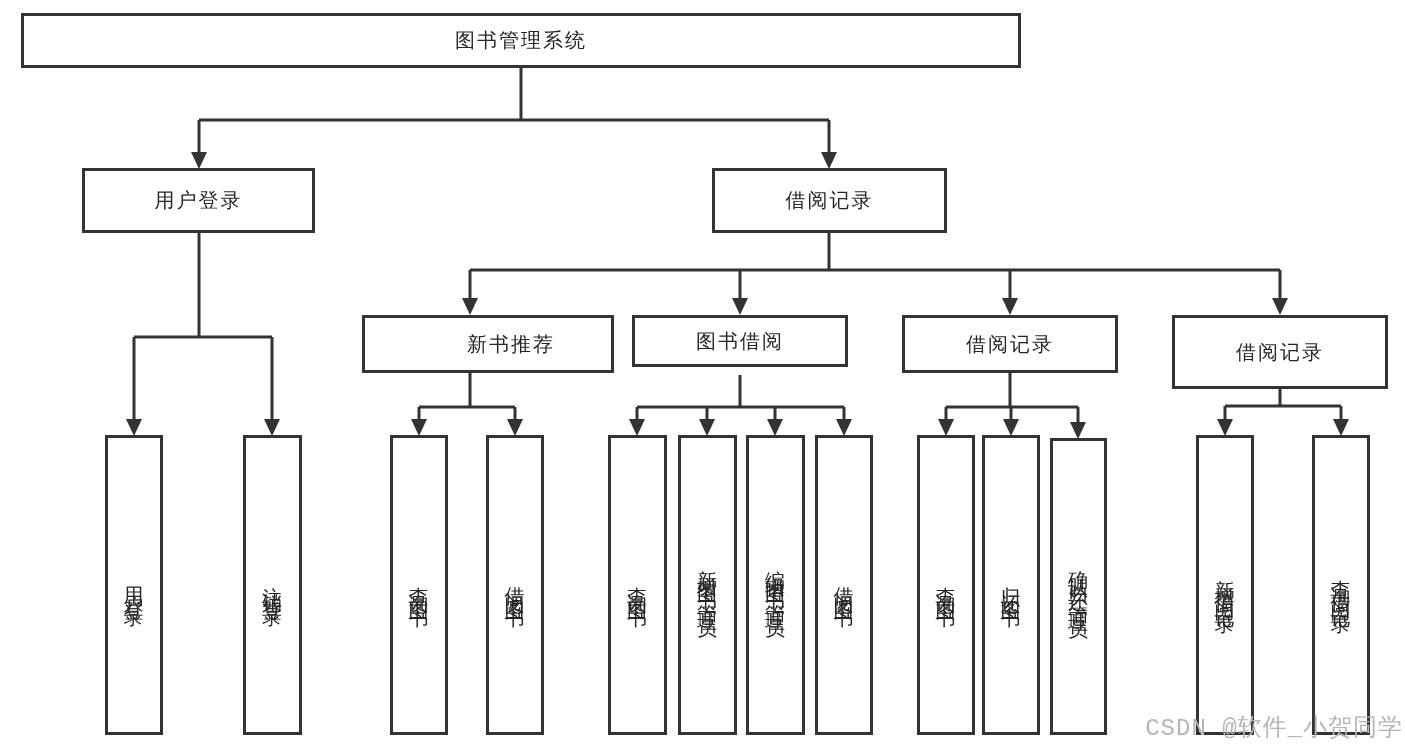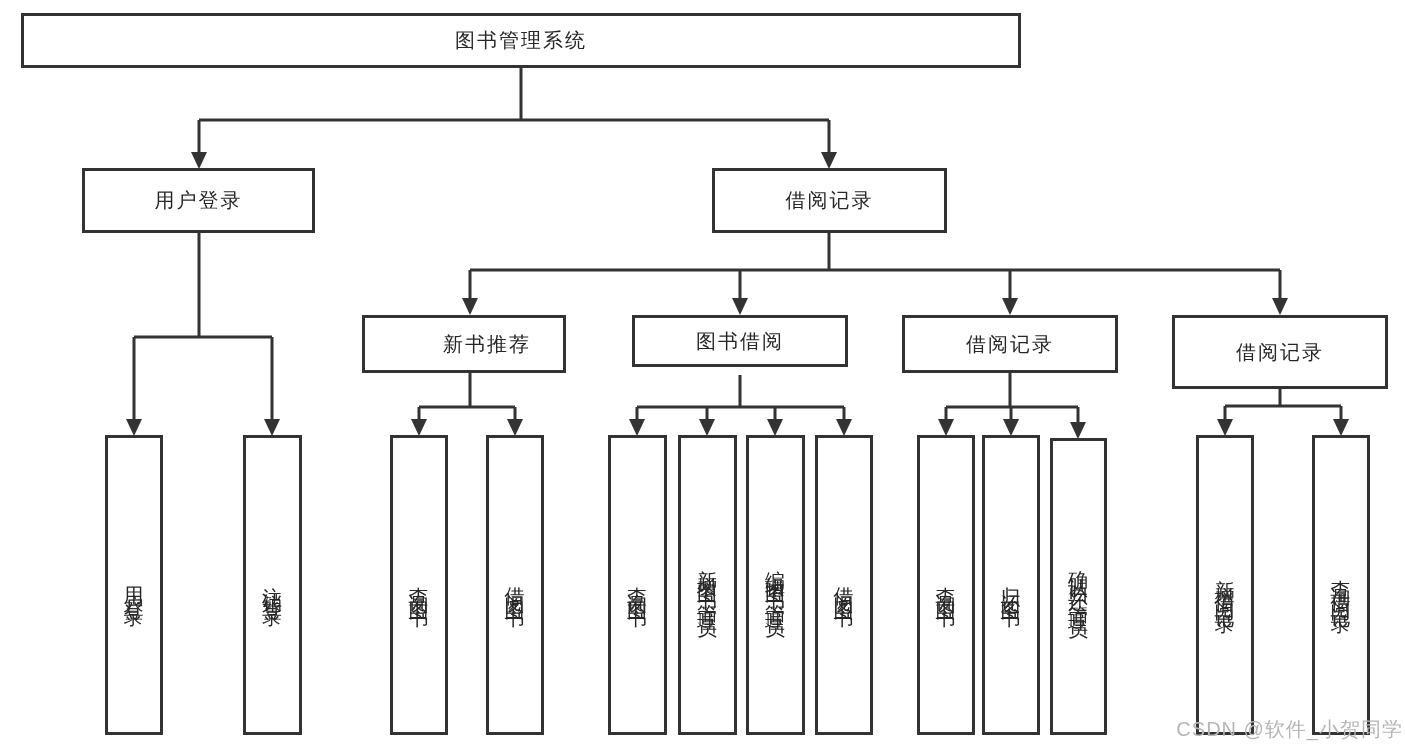--- a/index.html
+++ b/index.html
@@ -42,25 +42,26 @@
     writing-mode: vertical-rl;
     text-orientation: mixed;
     letter-spacing: 7px;
     line-height: 1;
     white-space: nowrap;
   }
   .watermark {
     position: absolute;
     right: 2px;
     bottom: 4px;
-    font-size: 20px;
+    font-size: 24px;
     color: #b5b5b5;
     letter-spacing: 1px;
     z-index: 5;
     white-space: nowrap;
+    font-family: Liberation Mono, monospace;
   }
 </style>
 </head>
 <body>
 
 <div class="canvas">
 
   <svg class="connectors" viewBox="0 0 1405 747" xmlns="http://www.w3.org/2000/svg">
     <g stroke="#333333" stroke-width="3" fill="none">
 
@@ -105,21 +106,21 @@
     <span>图书管理系统</span>
   </div>
 
   <div class="node h" style="left:82px; top:168px; width:233px; height:65px;">
     <span>用户登录</span>
   </div>
   <div class="node h" style="left:712px; top:168px; width:235px; height:65px;">
     <span>借阅记录</span>
   </div>
 
-  <div class="node h" style="left:362px; top:315px; width:204px; height:58px;padding-left:46px;">
+  <div class="node h" style="left:362px; top:315px; width:252px; height:58px;padding-left:46px;">
     <span>新书推荐</span>
   </div>
   <div class="node h" style="left:632px; top:315px; width:216px; height:52px;">
     <span>图书借阅</span>
   </div>
   <div class="node h" style="left:902px; top:315px; width:216px; height:58px;">
     <span>借阅记录</span>
   </div>
   <div class="node h" style="left:1172px; top:315px; width:216px; height:74px;">
     <span>借阅记录</span>

